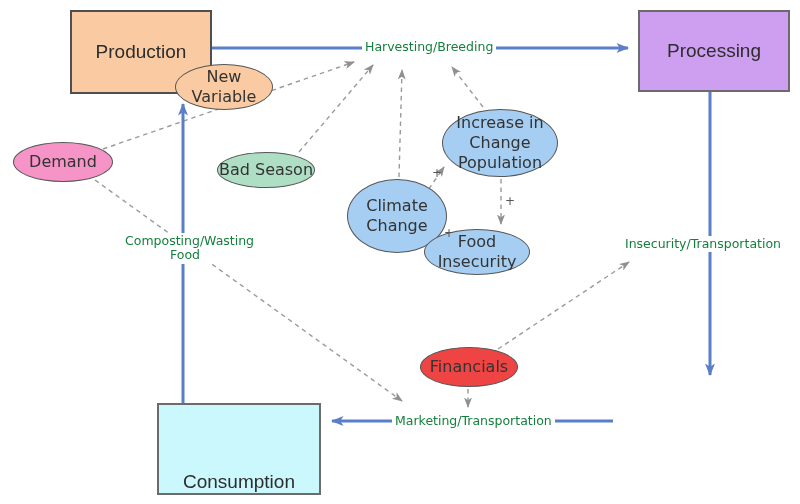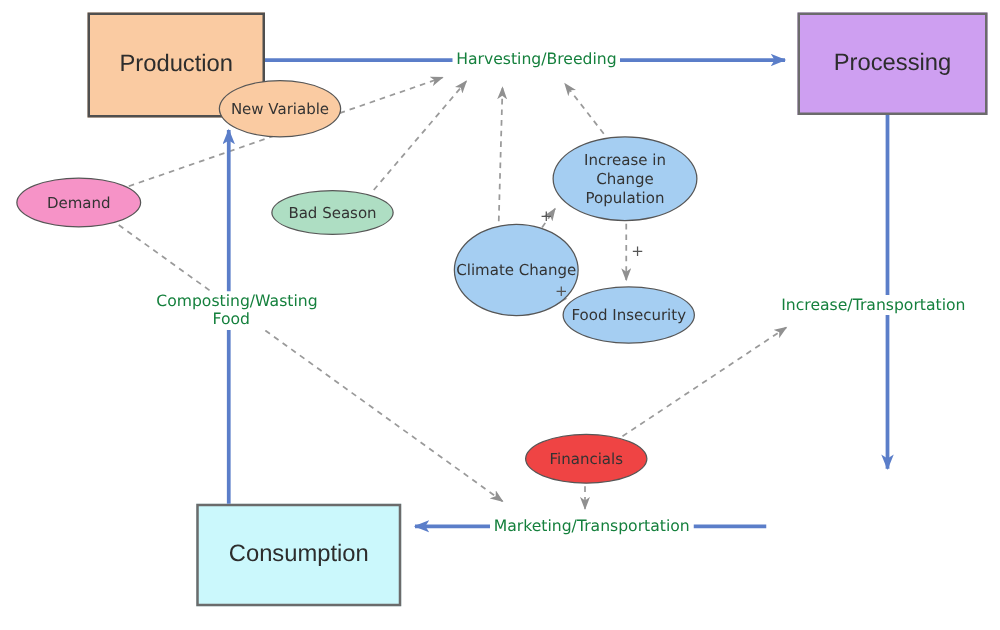--- a/index.html
+++ b/index.html
@@ -7,21 +7,21 @@
   .canvas {
     position: relative; width: 800px; height: 504px;
     background: #ffffff; overflow: hidden;
   }
   svg.layer { position: absolute; left: 0; top: 0; width: 800px; height: 504px; }
   .layer-dashed { z-index: 1; }
   .node { position: absolute; display: flex; align-items: center; justify-content: center; text-align: center; }
   .rect-node { z-index: 2; border: 2px solid #6b6b6b; font-family: "Liberation Sans", sans-serif;
                font-size: 19px; color: #2d2d2d; }
   .ellipse-node { z-index: 3; border: 1.5px solid #565656; border-radius: 50%;
-                  font-size: 12px; color: #333333; line-height: 1.25; }
+                  font-size: 16px; color: #333333; line-height: 1.25; }
   .layer-blue { z-index: 4; }
   .edge-label { position: absolute; z-index: 5; background: #ffffff; color: #15803d;
                 font-size: 12.5px; text-align: center; line-height: 1.15; padding: 1px 3px;
                 white-space: nowrap; }
   .plus-sign { position: absolute; z-index: 5; color: #555555; font-size: 12px; }
 
   
   .fill-production   { background: #facba2; }
   .fill-processing   { background: #ce9ff1; }
   .fill-distribution { background: #f7f792; }
@@ -29,28 +29,28 @@
   .fill-pink   { background: #f693c7; }
   .fill-green  { background: #aedec3; }
   .fill-blue   { background: #a5cef2; }
   .fill-lime   { background: #ef4444; }
   .rect-production { border-color: #4f4f4f; }
 
   
   #node-production   { left: 70px;  top: 10px;  width: 142px; height: 84px; }
   #node-processing   { left: 638px; top: 10px;  width: 152px; height: 82px; }
   #node-distribution { left: 613px; top: 385px; width: 160px; height: 93px; }
-  #node-consumption  { left: 157px; top: 403px; width: 164px; height: 82px; }
+  #node-consumption  { left: 157px; top: 403px; width: 164px; height: 92px; align-items: flex-end; }
 
   #node-new-variable    { left: 175px; top: 64px;  width: 98px;  height: 46px; }
   #node-demand          { left: 13px;  top: 142px; width: 100px; height: 40px; }
   #node-bad-season      { left: 217px; top: 152px; width: 98px;  height: 36px; }
-  #node-climate-change  { left: 347px; top: 179px; width: 100px; height: 74px; margin-left: 16px; }
+  #node-climate-change  { left: 347px; top: 179px; width: 100px; height: 74px; }
   #node-insect          { left: 442px; top: 109px; width: 116px; height: 68px; padding: 0 6px; }
-  #node-food-insecurity { left: 450px; top: 229px; width: 106px; height: 46px; }
+  #node-food-insecurity { left: 424px; top: 229px; width: 106px; height: 46px; }
   #node-financials      { left: 420px; top: 347px; width: 98px;  height: 40px; }
 
   #label-harvesting { left: 362px; top: 39px; }
   #label-packaging  { left: 622px; top: 236px; }
   #label-marketing  { left: 392px; top: 413px; }
   #label-composting { left: 122px; top: 233px; width: 126px; white-space: normal; }
 
   #plus-1 { left: 432px; top: 166px; }
   #plus-2 { left: 444px; top: 226px; }
   #plus-3 { left: 505px; top: 194px; }
@@ -120,21 +120,21 @@
     </defs>
     <g stroke="#5b7ec9" stroke-width="3" fill="none">
       <path d="M212,48 L628,48" marker-end="url(#blueArrow)"></path>
       <path d="M710,92 L710,375" marker-end="url(#blueArrow)"></path>
       <path d="M613,421 L332,421" marker-end="url(#blueArrow)"></path>
       <path d="M183,403 L183,104" marker-end="url(#blueArrow)"></path>
     </g>
   </svg>
 
   <div class="edge-label" id="label-harvesting">Harvesting/Breeding</div>
-  <div class="edge-label" id="label-packaging">Increase/Transportation</div>
+  <div class="edge-label" id="label-packaging">Insecurity/Transportation</div>
   <div class="edge-label" id="label-marketing">Marketing/Transportation</div>
   <div class="edge-label" id="label-composting">
     <span>Composting/Wasting</span><br>
     <span>Food</span>
   </div>
 
   <div class="plus-sign" id="plus-1">+</div>
   <div class="plus-sign" id="plus-2">+</div>
   <div class="plus-sign" id="plus-3">+</div>
 

